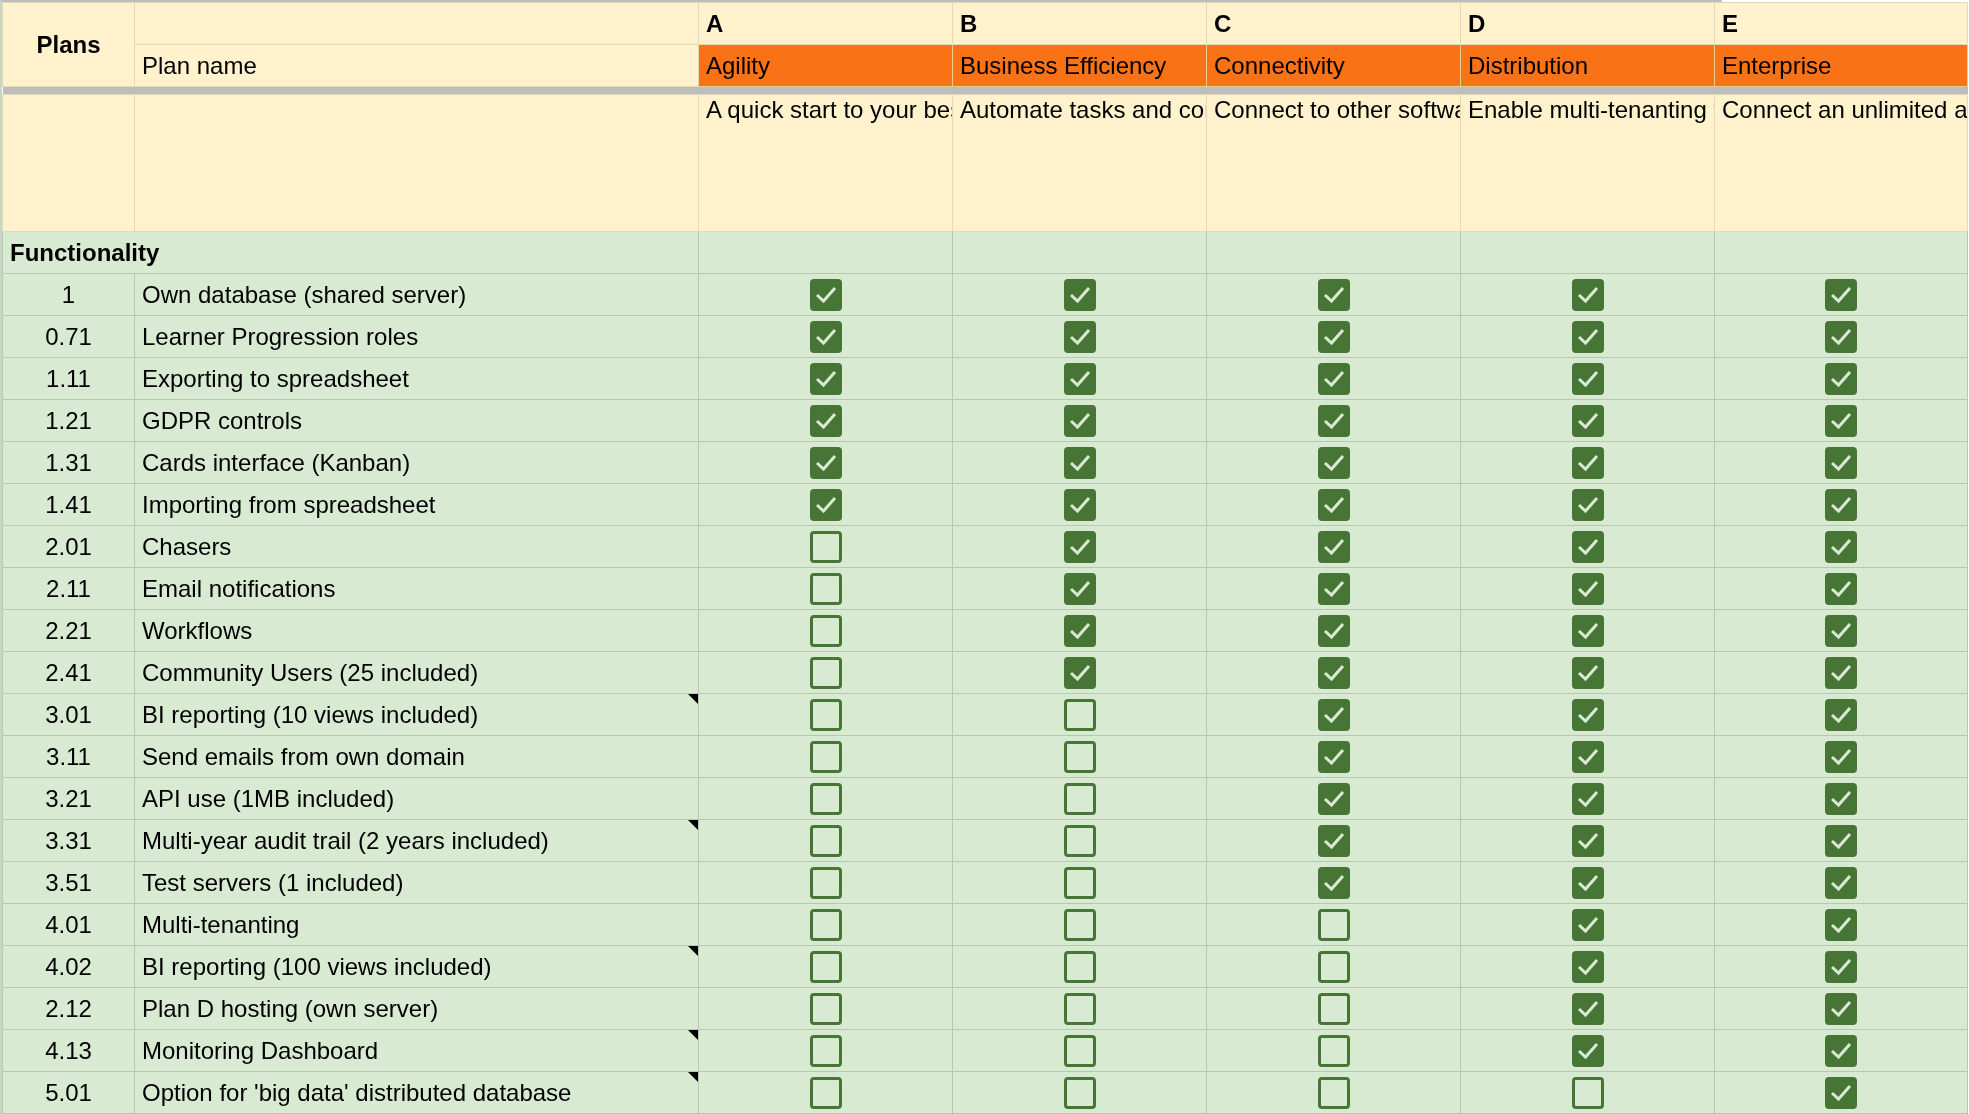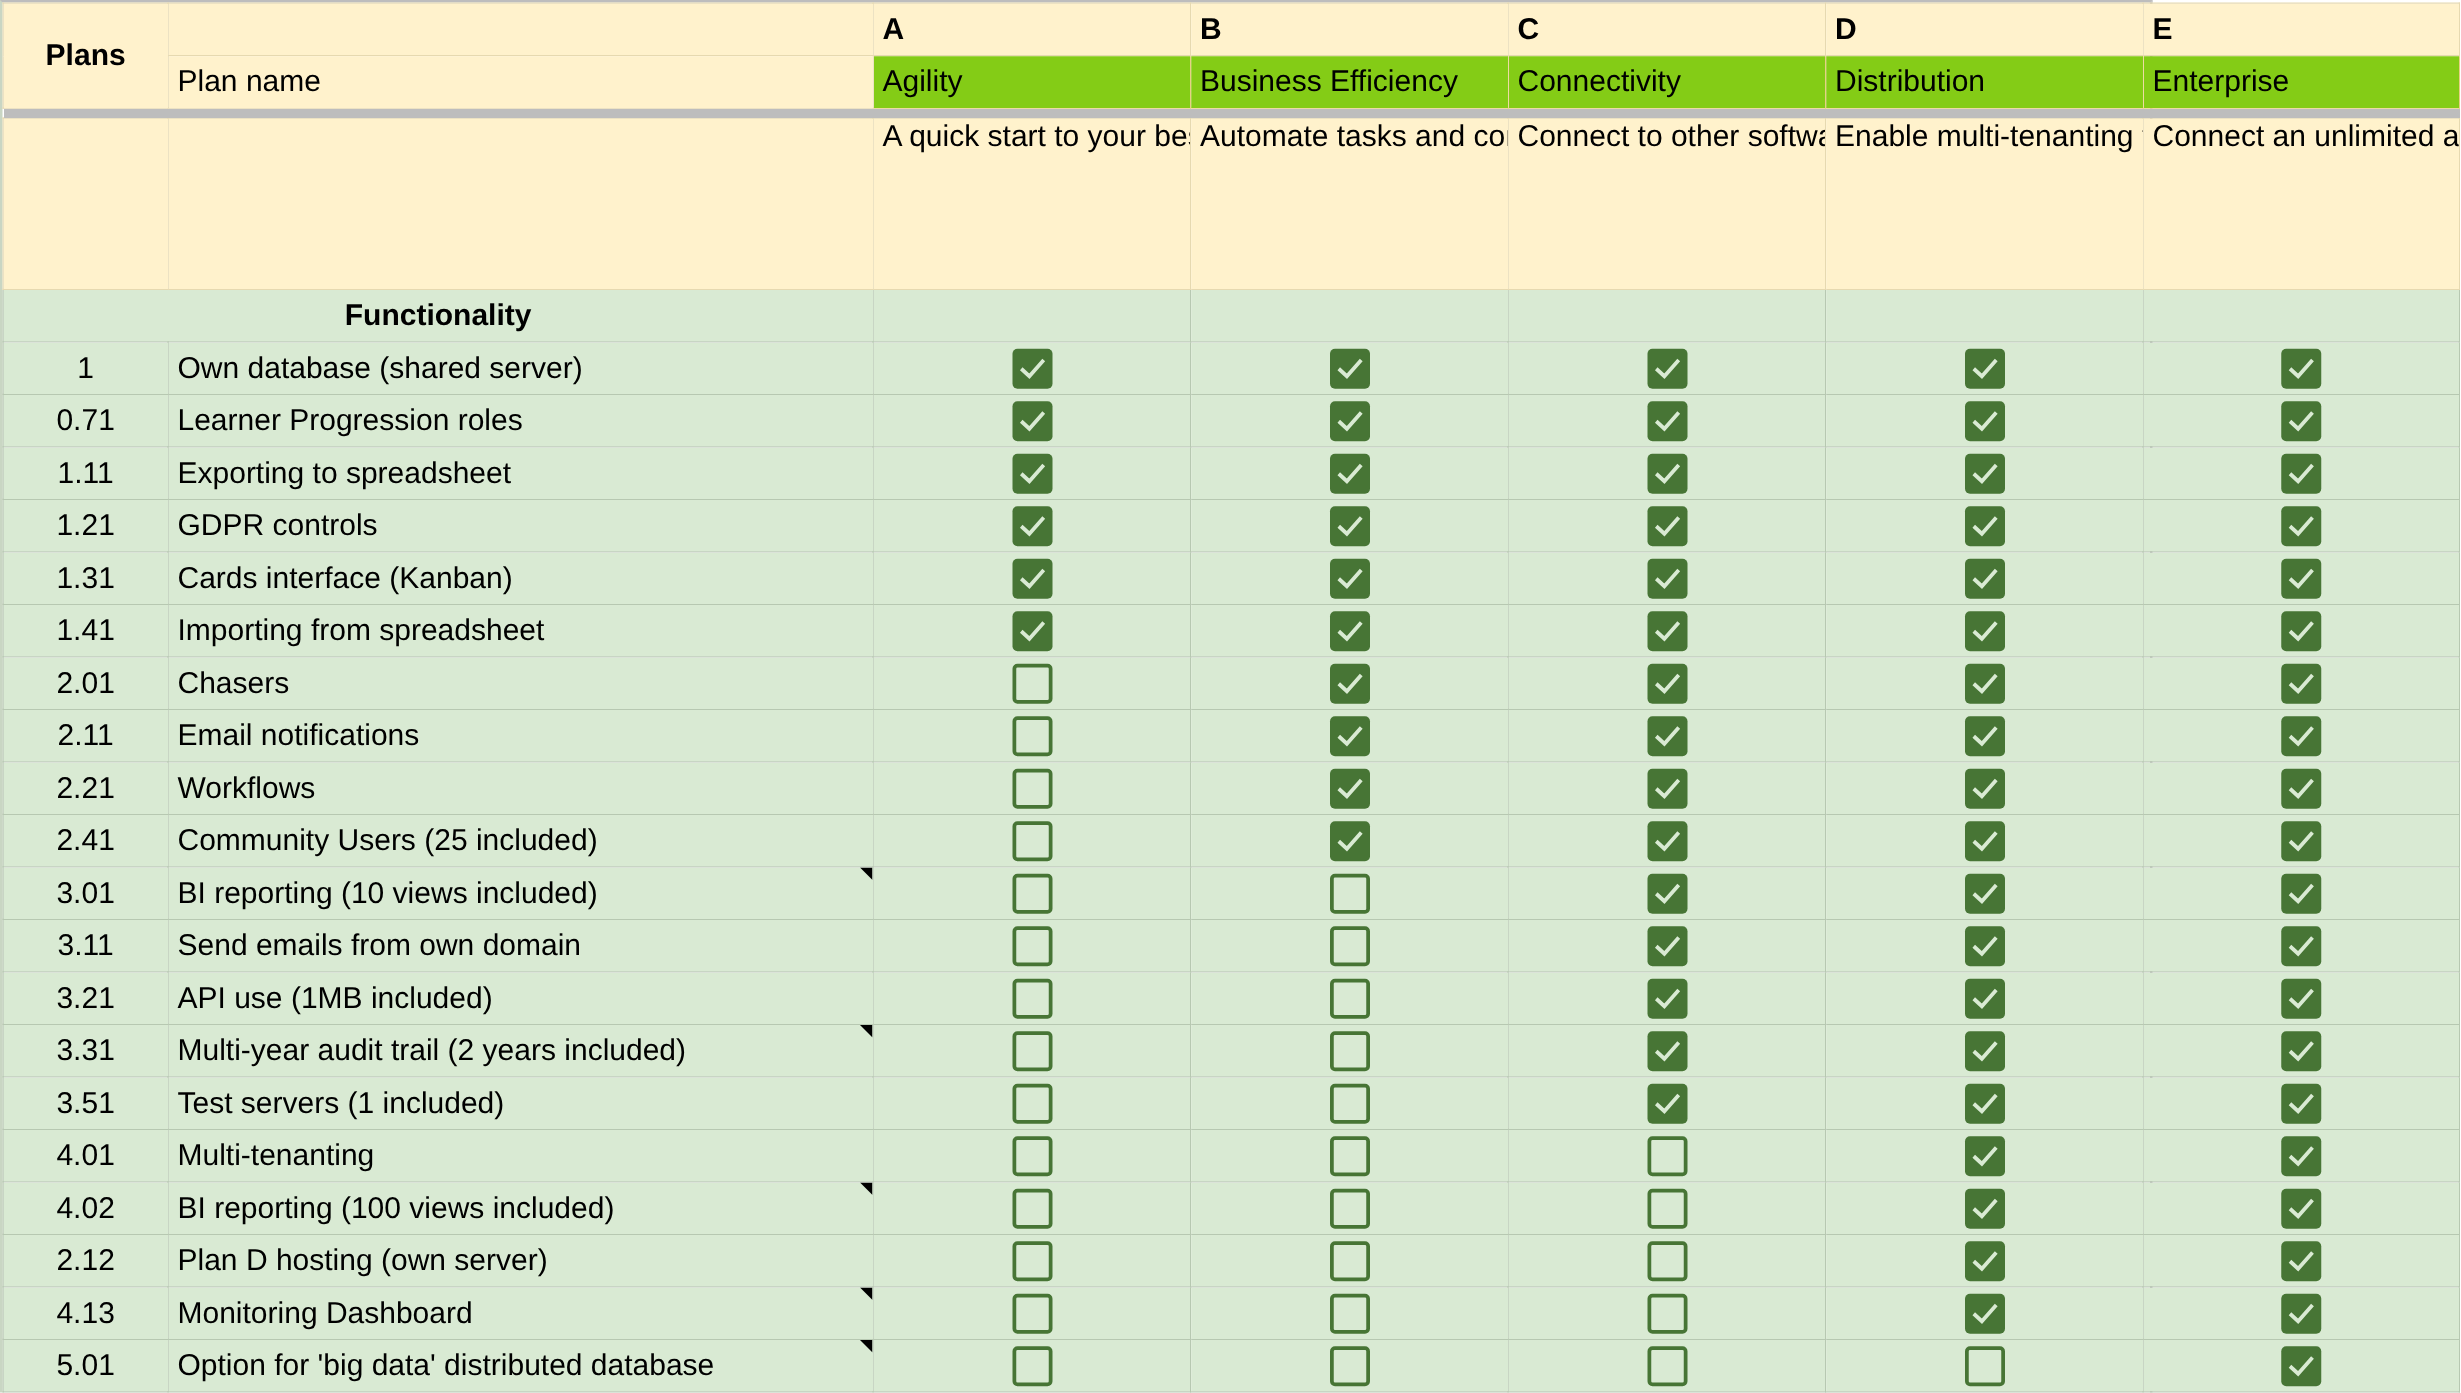--- a/index.html
+++ b/index.html
@@ -25,31 +25,31 @@
     padding: 0 7px;
     box-sizing: border-box;
     font-size: 24px;
     line-height: 30px;
     overflow: hidden;
     white-space: nowrap;
     position: relative;
   }
   
   .hdr td { background: #fff2cc; border: 1.5px solid #e6d9b0; }
-  .hdr .plan-name-cell { background: #84cc16; border-color: #e8cf85; margin-left: 24px; }
+  .hdr .plan-name-cell { background: #f97316; border-color: #e8cf85; margin-left: 24px; }
   .r-letters td { height: 42px; }
   .r-names td { height: 42px; }
   .letter { font-weight: bold; font-size: 23px; }
   .plans-title { font-weight: bold; font-size: 24px; text-align: center; vertical-align: middle; }
   .r-names .label-right { text-align: left; margin-left: 24px; }
   .sep td { height: 8px; padding: 0; background: #bdbdbd; border: none; }
   .r-desc td { height: 137px; vertical-align: top; padding-top: 6px; white-space: normal; line-height: 32px; font-size: 24px; }
   
   .grn td { background: #d9ead3; border: 1.5px solid #b7c8b1; height: 42px; vertical-align: middle; }
-  .section-title { font-weight: bold; font-size: 23px; text-align: center; }
+  .section-title { font-weight: bold; font-size: 23px; }
   .num { text-align: center; }
   .feat { text-align: left; }
   .cb-cell { text-align: center; }
   .note::after {
     content: ""; position: absolute; top: 0; right: 0;
     width: 0; height: 0;
     border-top: 10px solid #000;
     border-left: 10px solid transparent;
   }
   .cb {

